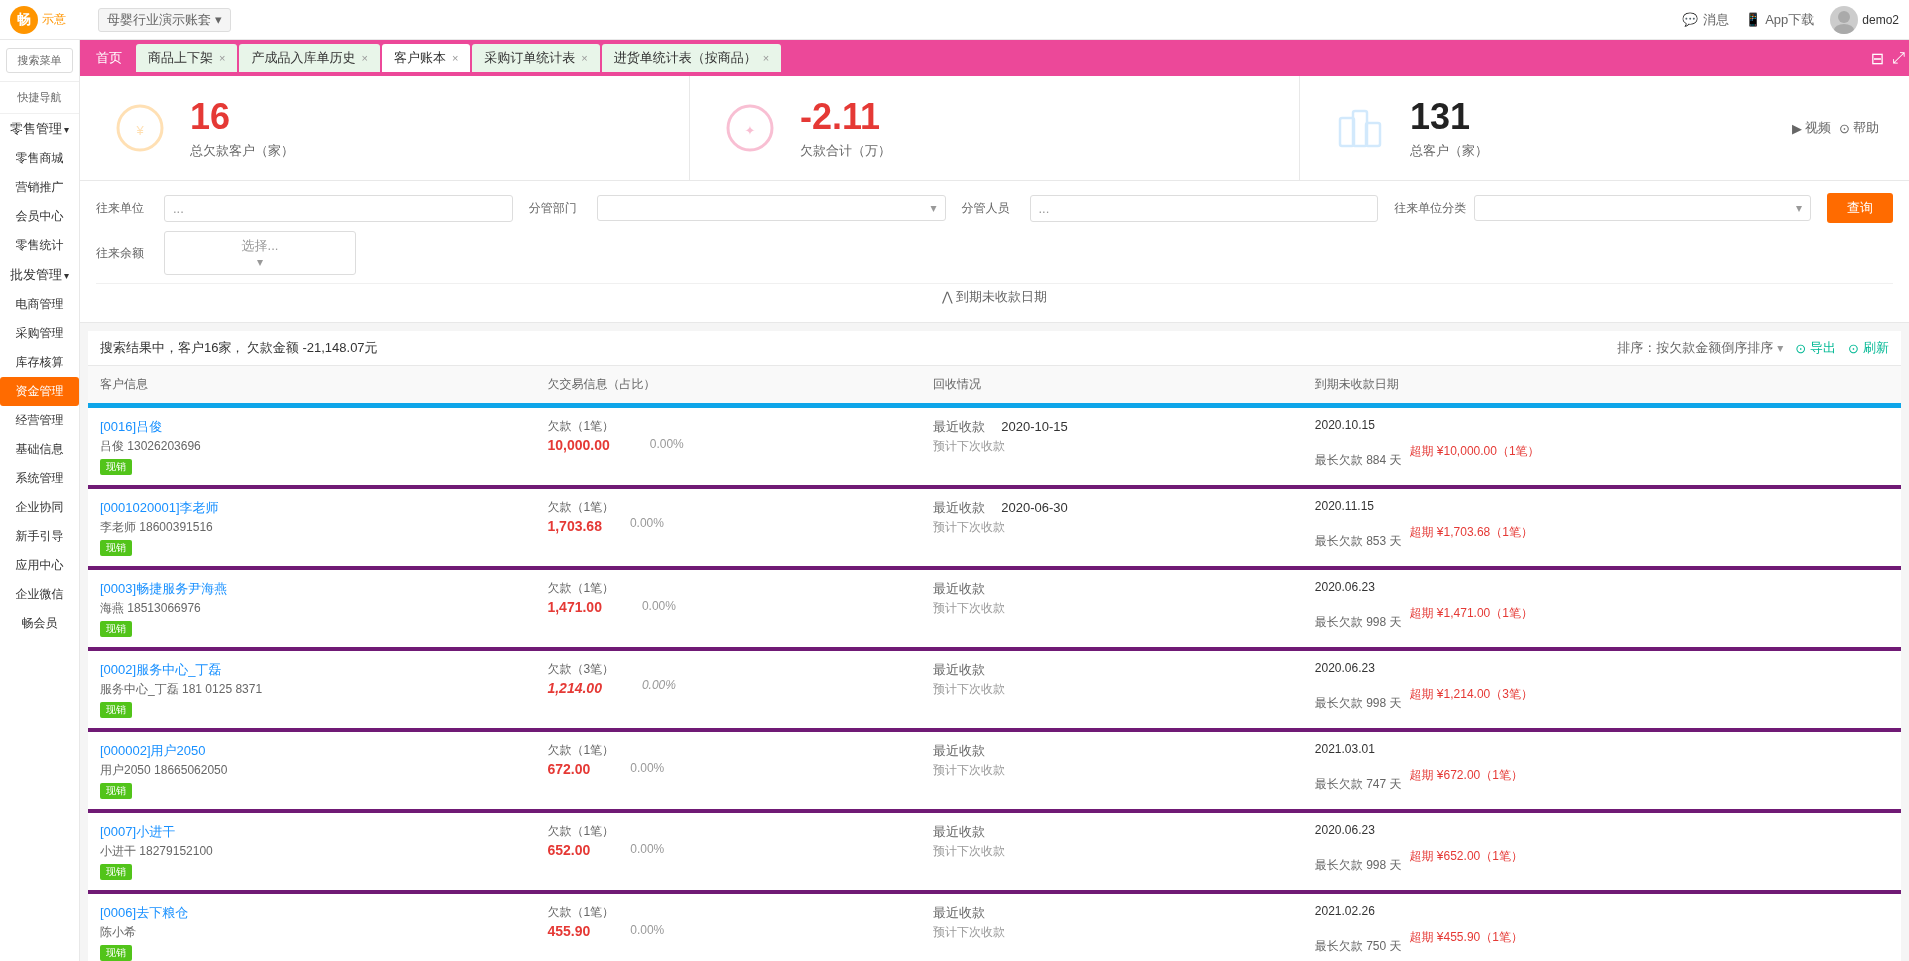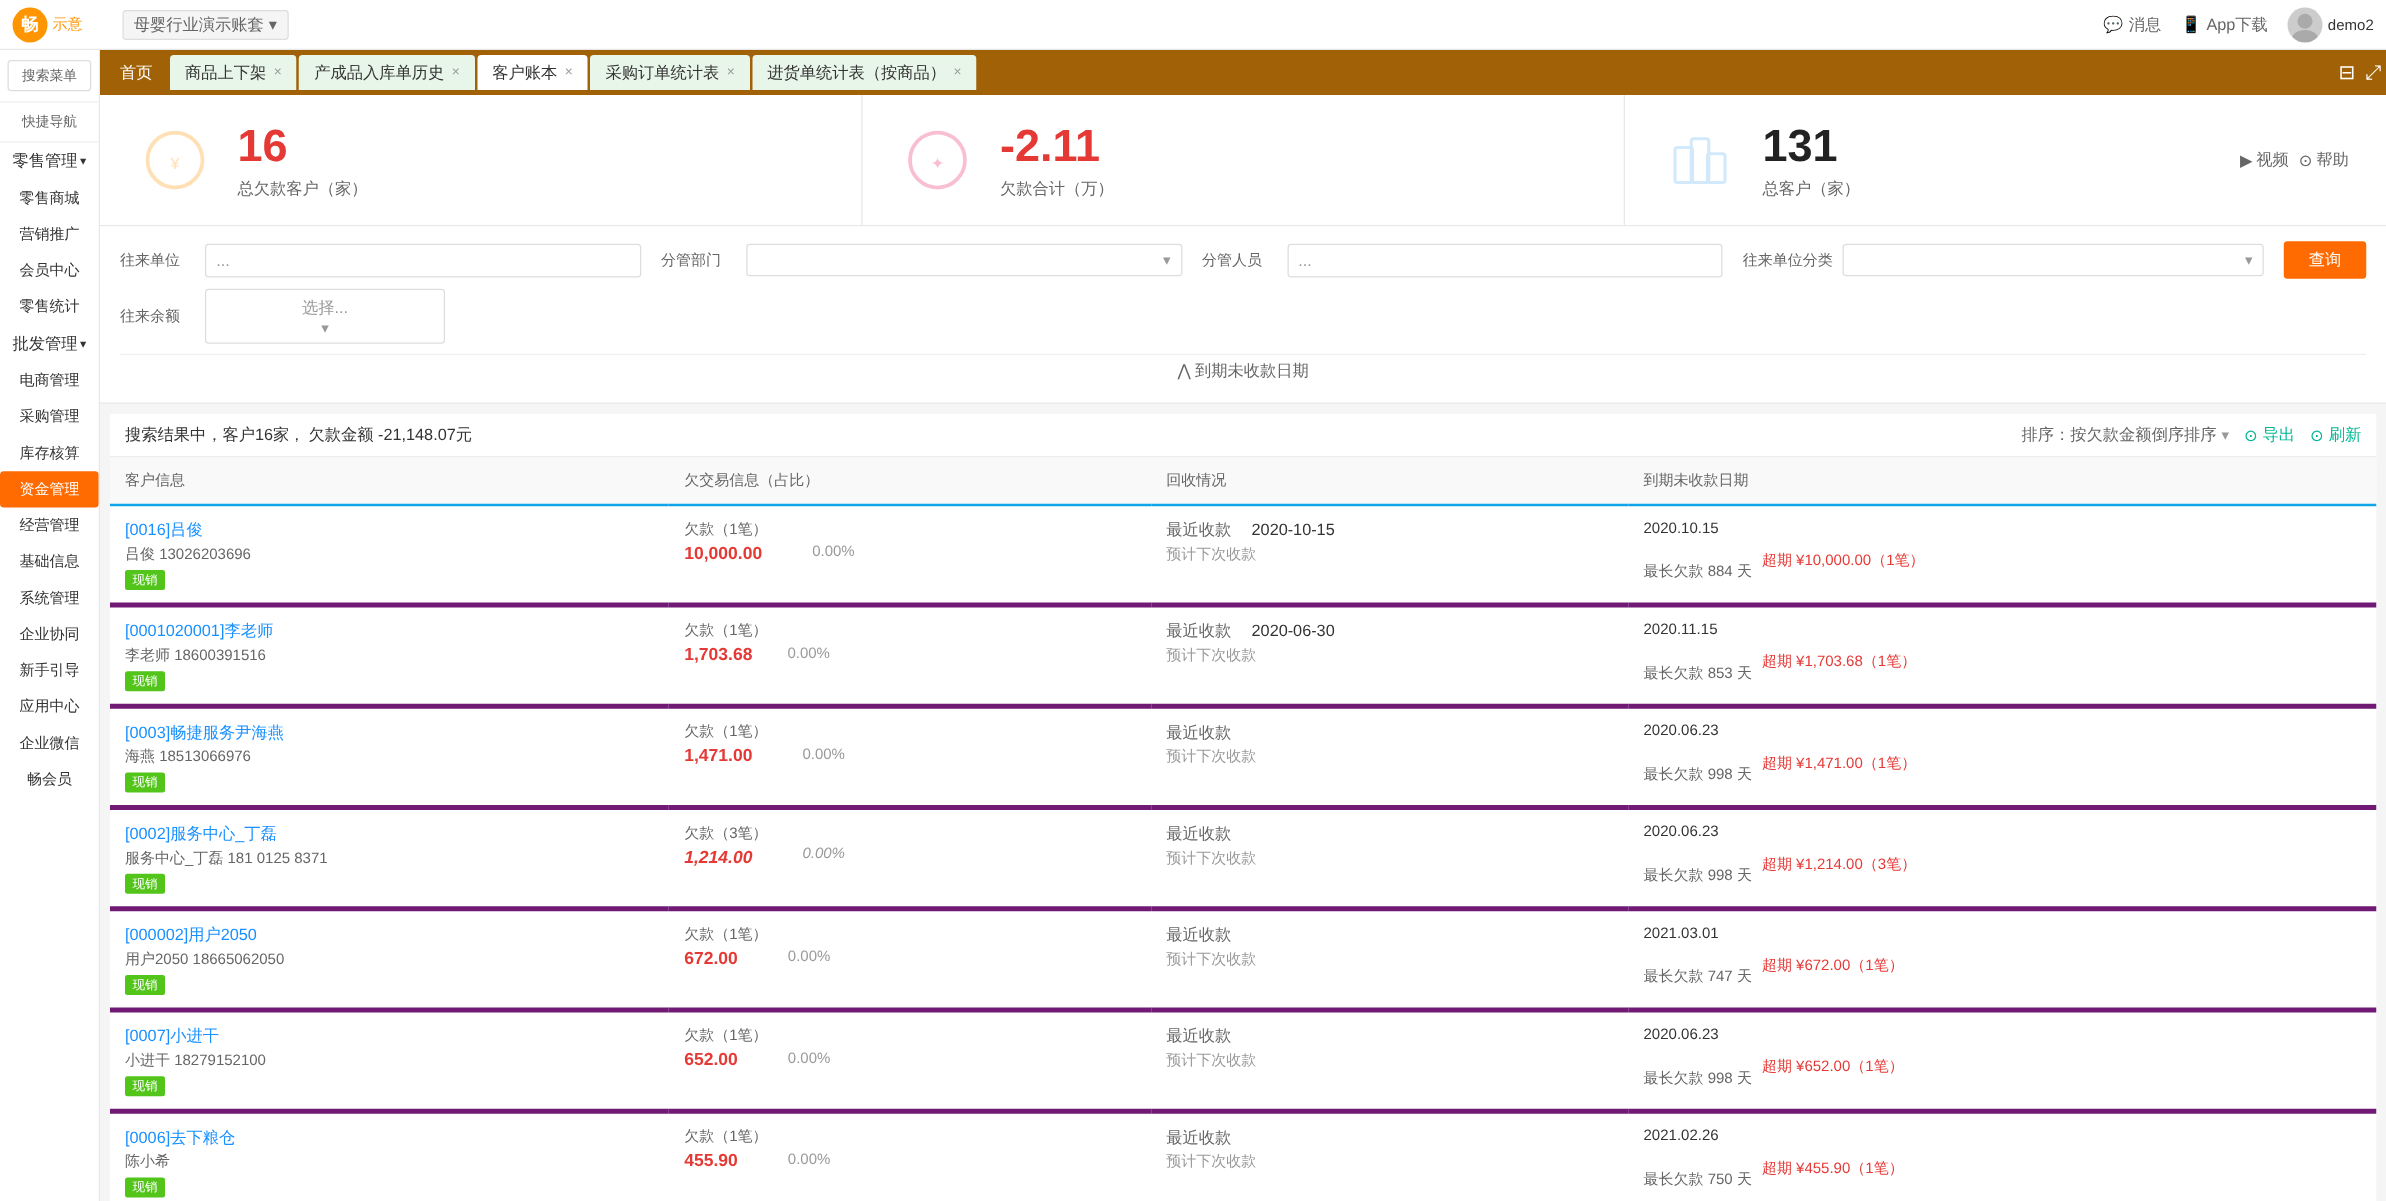--- a/index.html
+++ b/index.html
@@ -24,21 +24,21 @@
     .sidebar { width: 80px; background: #fff; border-right: 1px solid #e8e8e8; display: flex; flex-direction: column; overflow-y: auto; }
     .sidebar-search { padding: 8px 6px; background: #fff; border-bottom: 1px solid #eee; }
     .sidebar-search-btn { width: 100%; background: #fff; border: 1px solid #ddd; border-radius: 3px; padding: 4px; text-align: center; font-size: 11px; color: #666; cursor: pointer; }
     .sidebar-nav-btn { width: 100%; padding: 8px 4px; text-align: center; font-size: 11px; color: #666; cursor: pointer; border-bottom: 1px solid #f0f0f0; }
     .sidebar-item { padding: 6px 4px; text-align: center; font-size: 12px; color: #333; cursor: pointer; }
     .sidebar-item.active { background: #ff6b00; color: #fff; border-radius: 3px; }
     .sidebar-item-with-arrow { display: flex; align-items: center; justify-content: center; gap: 2px; }
     .arrow-down { font-size: 10px; }
 
     
-    .tab-bar { background: #a16207; display: flex; align-items: center; height: 36px; padding: 0 4px; overflow: hidden; }
+    .tab-bar { background: #ec4899; display: flex; align-items: center; height: 36px; padding: 0 4px; overflow: hidden; }
     .tab { display: flex; align-items: center; padding: 0 12px; height: 28px; border-radius: 3px 3px 0 0; font-size: 12px; cursor: pointer; white-space: nowrap; margin-right: 2px; }
     .tab.home { background: transparent; color: #fff; }
     .tab.normal { background: #e8f5e9; color: #333; }
     .tab.active { background: #fff; color: #333; }
     .tab-close { margin-left: 6px; color: #999; font-size: 11px; cursor: pointer; }
     .tab-bar-right { margin-left: auto; display: flex; align-items: center; gap: 8px; }
     .tab-bar-icon { color: #fff; font-size: 16px; cursor: pointer; }
 
     
     .content-area { flex: 1; overflow-y: auto; background: #f5f5f5; }
@@ -71,21 +71,21 @@
     .results-area { background: #fff; margin: 0 8px; }
     .results-header { display: flex; align-items: center; padding: 8px 12px; border-bottom: 1px solid #e8e8e8; }
     .results-summary { font-size: 12px; color: #333; }
     .results-summary span { color: #333; }
     .results-actions { margin-left: auto; display: flex; align-items: center; gap: 12px; font-size: 12px; color: #666; }
     .sort-select { display: flex; align-items: center; gap: 4px; cursor: pointer; }
     .action-btn { display: flex; align-items: center; gap: 4px; cursor: pointer; color: #00b894; }
 
     
     .data-table { width: 100%; border-collapse: collapse; }
-    .data-table th { background: #f9f9f9; padding: 10px 12px; text-align: left; font-size: 12px; color: #666; font-weight: normal; border-bottom: 2px solid #0ea5e9; }
+    .data-table th { background: #f9f9f9; padding: 10px 12px; text-align: left; font-size: 12px; color: #666; font-weight: normal; border-bottom: 5px solid #0ea5e9; }
     .data-table td { padding: 10px 12px; border-bottom: 4px solid #701a75; vertical-align: top; }
     .customer-name { color: #1890ff; font-size: 13px; cursor: pointer; }
     .customer-phone { font-size: 12px; color: #666; margin-top: 2px; }
     .customer-tag { display: inline-block; background: #52c41a; color: #fff; font-size: 10px; padding: 1px 6px; border-radius: 2px; margin-top: 4px; }
     .debt-count { font-size: 12px; color: #666; }
     .debt-amount { color: #e53935; font-size: 14px; font-weight: bold; margin-top: 2px; }
     .debt-percent { font-size: 12px; color: #999; margin-left: 20px; }
     .collection-info { font-size: 12px; color: #666; }
     .collection-date { color: #333; }
     .next-collection { font-size: 12px; color: #999; margin-top: 2px; }
@@ -352,21 +352,21 @@
     </td>
   </tr>
                 <tr>
     <td>
       <div class="customer-name">[0001020001]李老师</div>
       <div class="customer-phone">李老师  18600391516</div>
       <span class="customer-tag">现销</span>
     </td>
     <td>
       <div class="debt-count">欠款（1笔）</div>
-      <div style="display:flex;align-items:center;gap:8px;">
+      <div style="display:flex;gap:8px;">
         <div class="debt-amount">1,703.68</div>
         <div class="debt-percent">0.00%</div>
       </div>
     </td>
     <td>
       <div class="collection-info">
         <span>最近收款</span>
         <span class="collection-date">　2020-06-30</span>
       </div>
       <div class="next-collection">预计下次收款</div>

